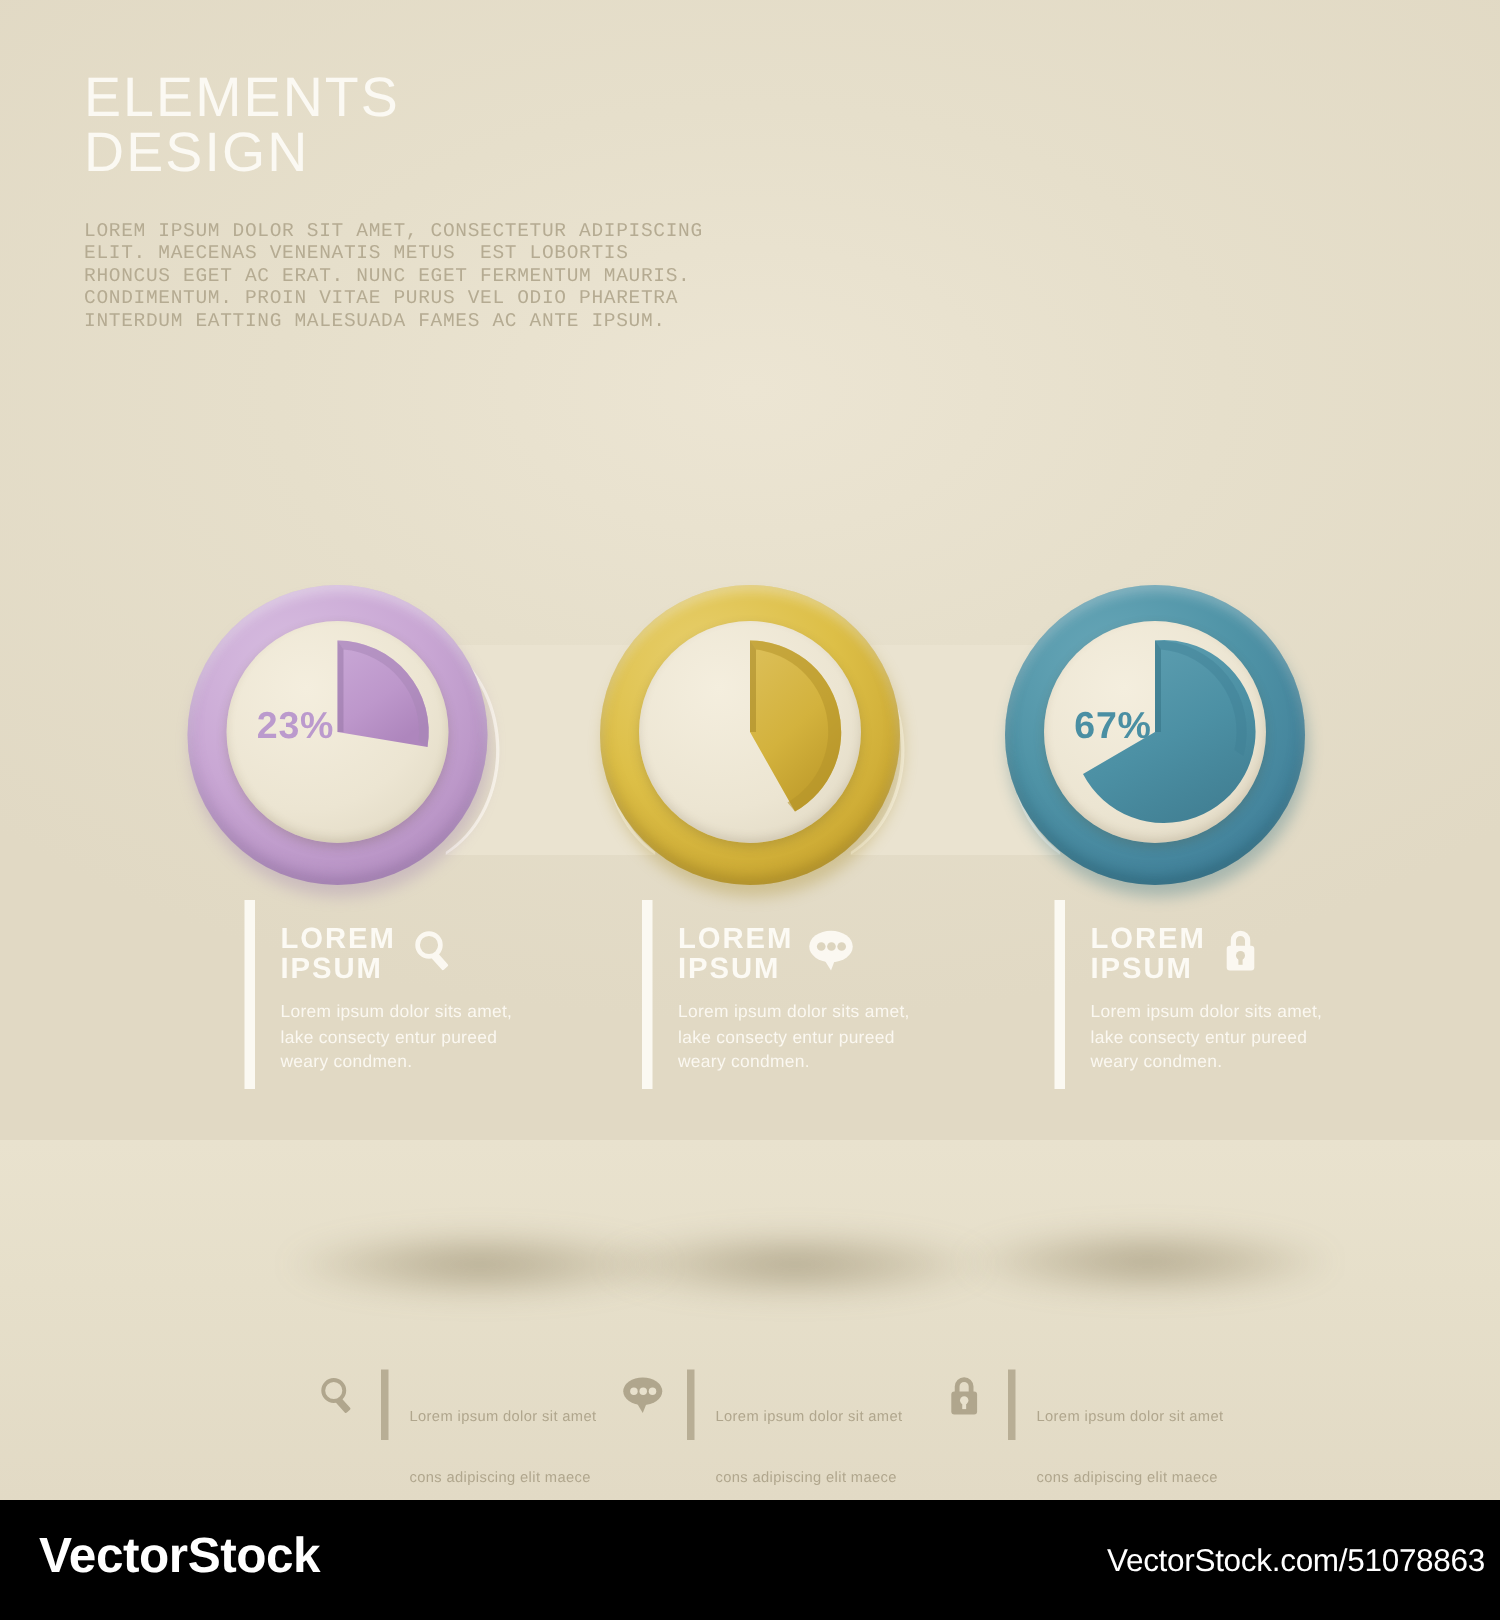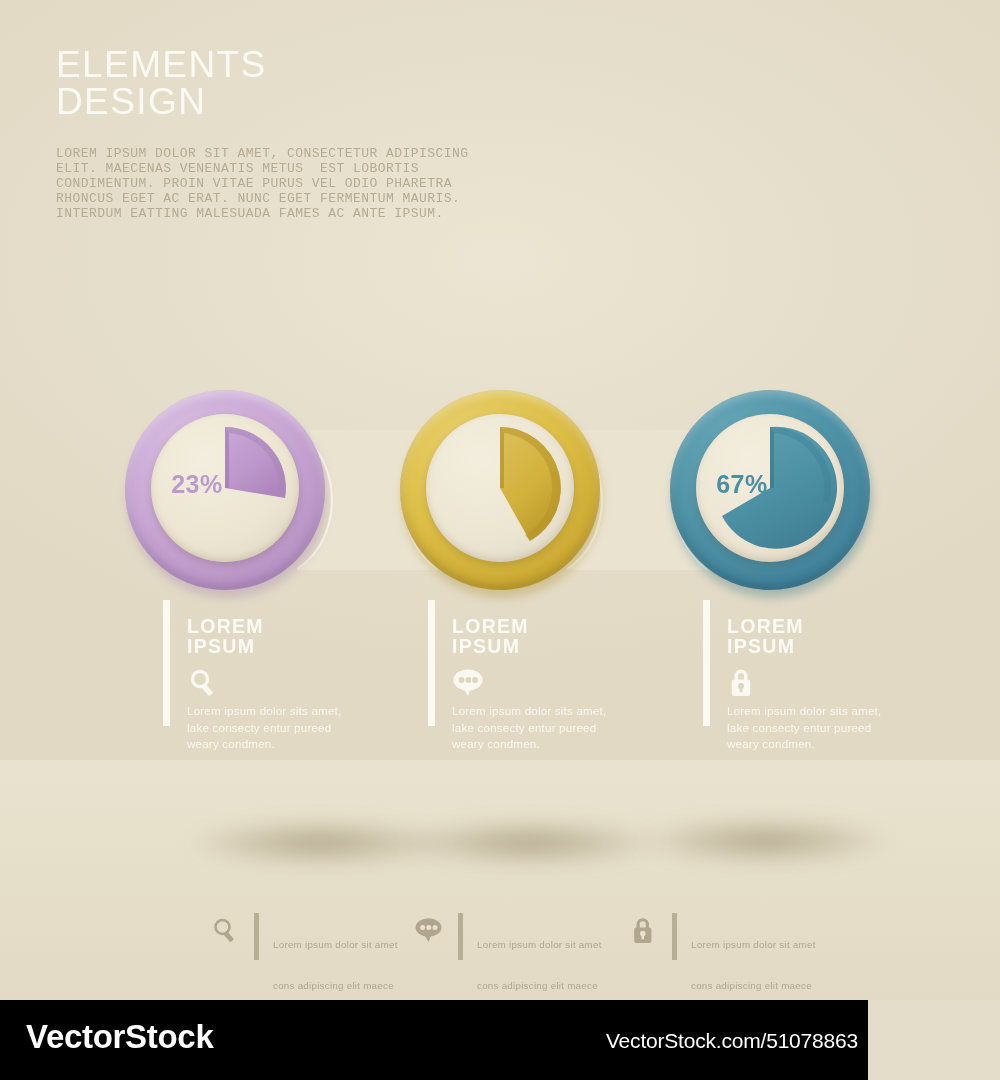--- a/index.html
+++ b/index.html
@@ -65,43 +65,43 @@
   
   .label-block{position:absolute;width:260px;}
   .vbar{
     position:absolute;left:0;top:0;width:7px;height:126px;background:#fbf9f2;
   }
   .lb-inner{position:absolute;left:24px;top:16px;width:230px;}
   .lb-title{
     color:#fcfaf4;font-size:19.5px;font-weight:bold;letter-spacing:1.3px;
     line-height:20px;display:inline-block;vertical-align:top;
   }
-  .lb-head{display:flex;align-items:flex-start;gap:9px;flex-direction:column;}
+  .lb-head{display:flex;align-items:flex-start;gap:9px;}
   .lb-icon{margin-top:2px;}
   .lb-body{
-    margin-top:1px;color:#fbf8f1;font-size:11.6px;line-height:16.5px;
+    margin-top:11px;color:#fbf8f1;font-size:11.6px;line-height:16.5px;
     letter-spacing:.2px;width:200px;
   }
 
   
   .gshadow{
     position:absolute;height:46px;border-radius:50%;
     background:radial-gradient(ellipse at 50% 50%, rgba(106,92,58,.42) 0%, rgba(120,104,66,.20) 42%, rgba(150,134,96,0) 72%);
     filter:blur(9px);
   }
 
   
   .foot-item{position:absolute;display:flex;align-items:flex-start;gap:0px;}
   .foot-icon{width:42px;display:flex;justify-content:center;align-items:center;margin-top:8px;}
   .foot-bar{width:5px;height:47px;background:#b8ae95;margin:5px 14px 0 8px;}
   .foot-text{color:#b0a68d;font-size:9.8px;line-height:13.6px;letter-spacing:.25px;white-space:pre;margin-top:3px;}
 
   
   .wm{
-    position:absolute;left:0;top:1000px;width:868px;height:80px;background:#000;
+    position:absolute;left:0;top:1000px;width:1000px;height:80px;background:#000;
   }
   .wm-left{
     position:absolute;left:26px;top:18px;color:#fff;font-size:33px;
     font-weight:bold;letter-spacing:-.3px;
   }
   .wm-right{
     position:absolute;right:10px;top:29px;color:#fff;font-size:21px;letter-spacing:-.2px;
   }
 </style>
 </head>
@@ -111,22 +111,22 @@
 
   <div class="bg"></div>
   <div class="bg-floor"></div>
 
   <div class="header">
     <div class="t2">ELEMENTS</div>
     <div class="t3">DESIGN</div>
     <div class="subtext">
       <div>LOREM IPSUM DOLOR SIT AMET, CONSECTETUR ADIPISCING</div>
       <div>ELIT. MAECENAS VENENATIS METUS  EST LOBORTIS</div>
+      <div>RHONCUS EGET AC ERAT. NUNC EGET FERMENTUM MAURIS.</div>
       <div>CONDIMENTUM. PROIN VITAE PURUS VEL ODIO PHARETRA</div>
-      <div>RHONCUS EGET AC ERAT. NUNC EGET FERMENTUM MAURIS.</div>
       <div>INTERDUM EATTING MALESUADA FAMES AC ANTE IPSUM.</div>
     </div>
   </div>
 
   <div class="connector" style="left:297px;">
     <svg width="140" height="140" viewBox="0 0 140 140">
       <path d="M0,0 L140,0 C95,30 95,110 140,140 L0,140 C45,110 45,30 0,0 Z" fill="#eae3d0"></path>
       <path d="M0,2 C45,32 45,108 0,138 L0,140 C48,110 48,30 0,0 Z" fill="#fbf8ed" opacity=".85"></path>
       <path d="M140,0 C95,30 95,110 140,140 L140,138 C98,108 98,32 140,2 Z" fill="#fbf8ed" opacity=".85"></path>
     </svg>

